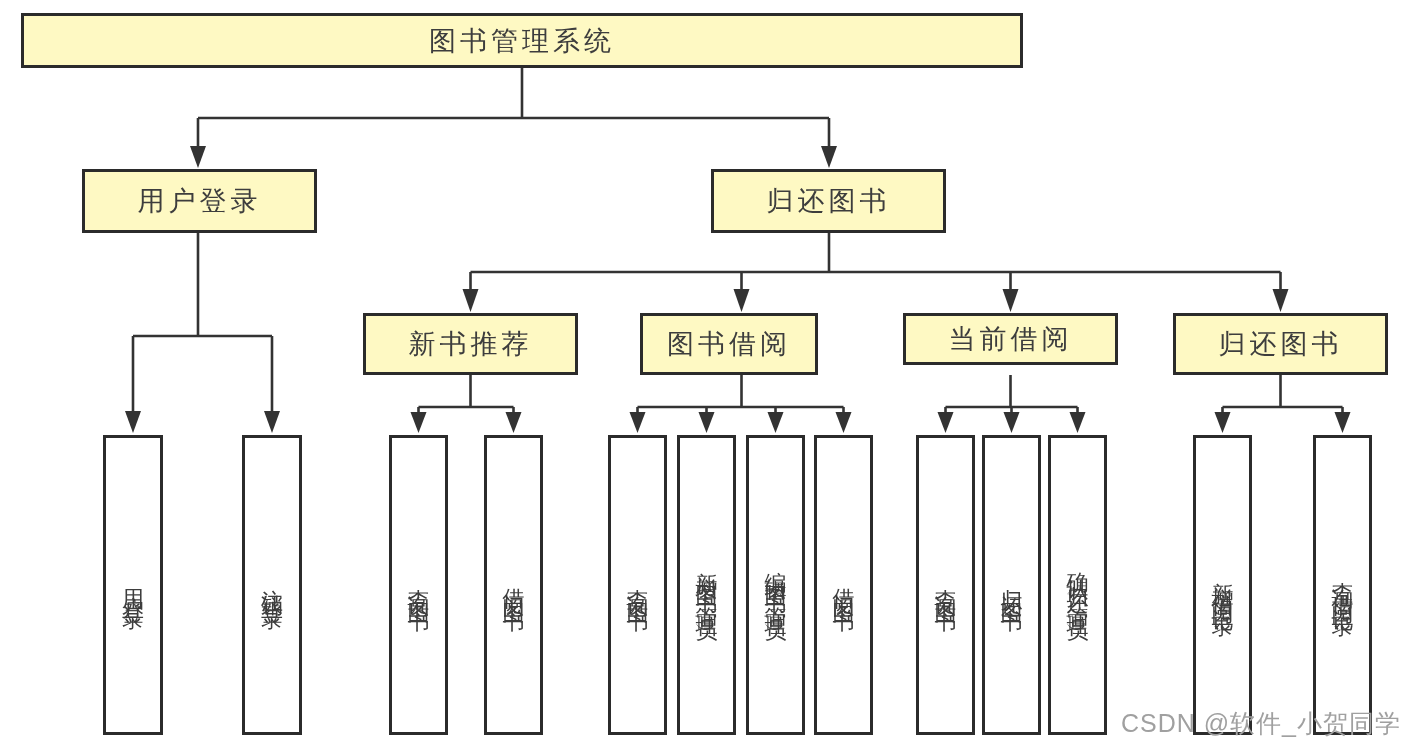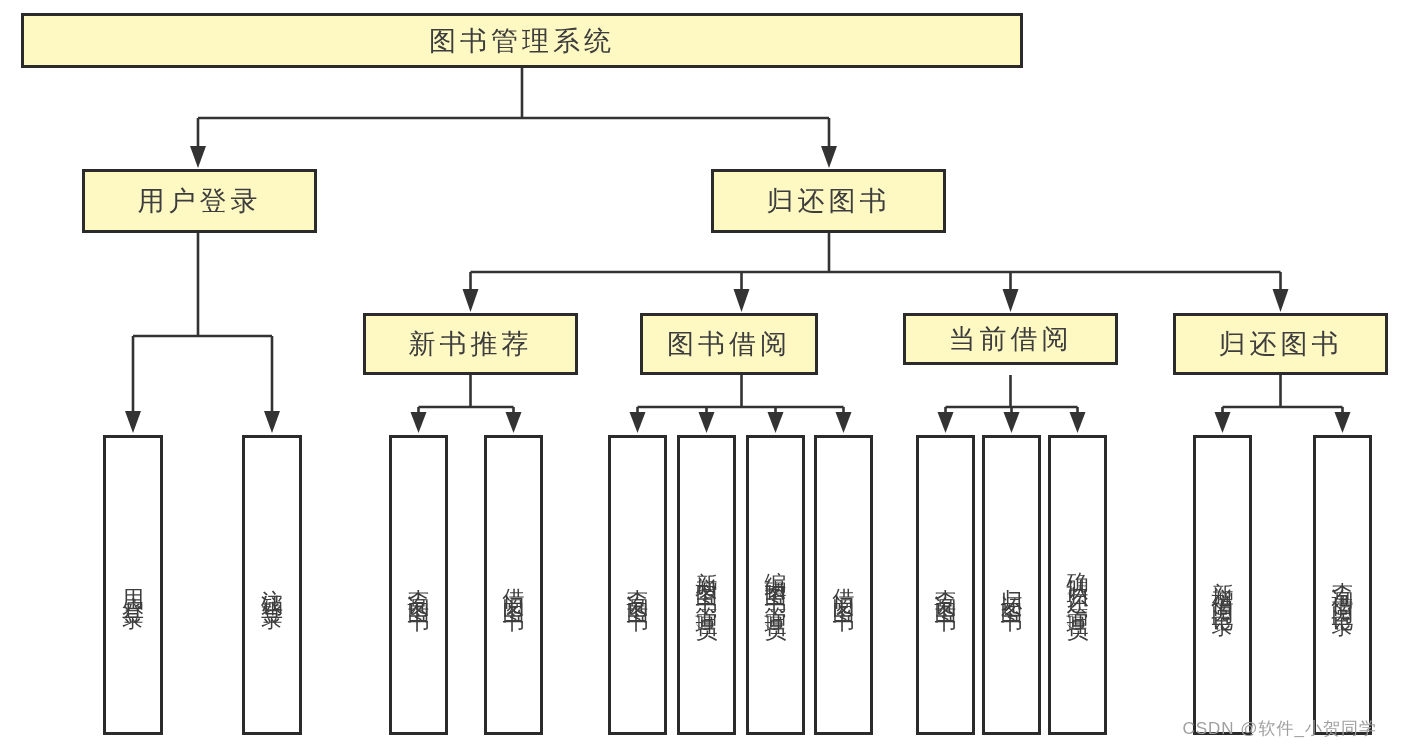--- a/index.html
+++ b/index.html
@@ -45,23 +45,23 @@
     writing-mode: vertical-lr;
     text-orientation: mixed;
     white-space: nowrap;
     font-size: 22px;
     line-height: 1.1;
     letter-spacing: 7px;
     color: #3d3d3d;
   }
   .watermark {
     position: absolute;
-    right: 28px;
+    right: 4px;
     bottom: 7px;
-    font-size: 17px;
+    font-size: 25px;
     letter-spacing: 1px;
     color: #a0a0a0;
     z-index: 10;
     white-space: nowrap;
   }
 </style>
 </head>
 <body>
 
 <div class="stage">

